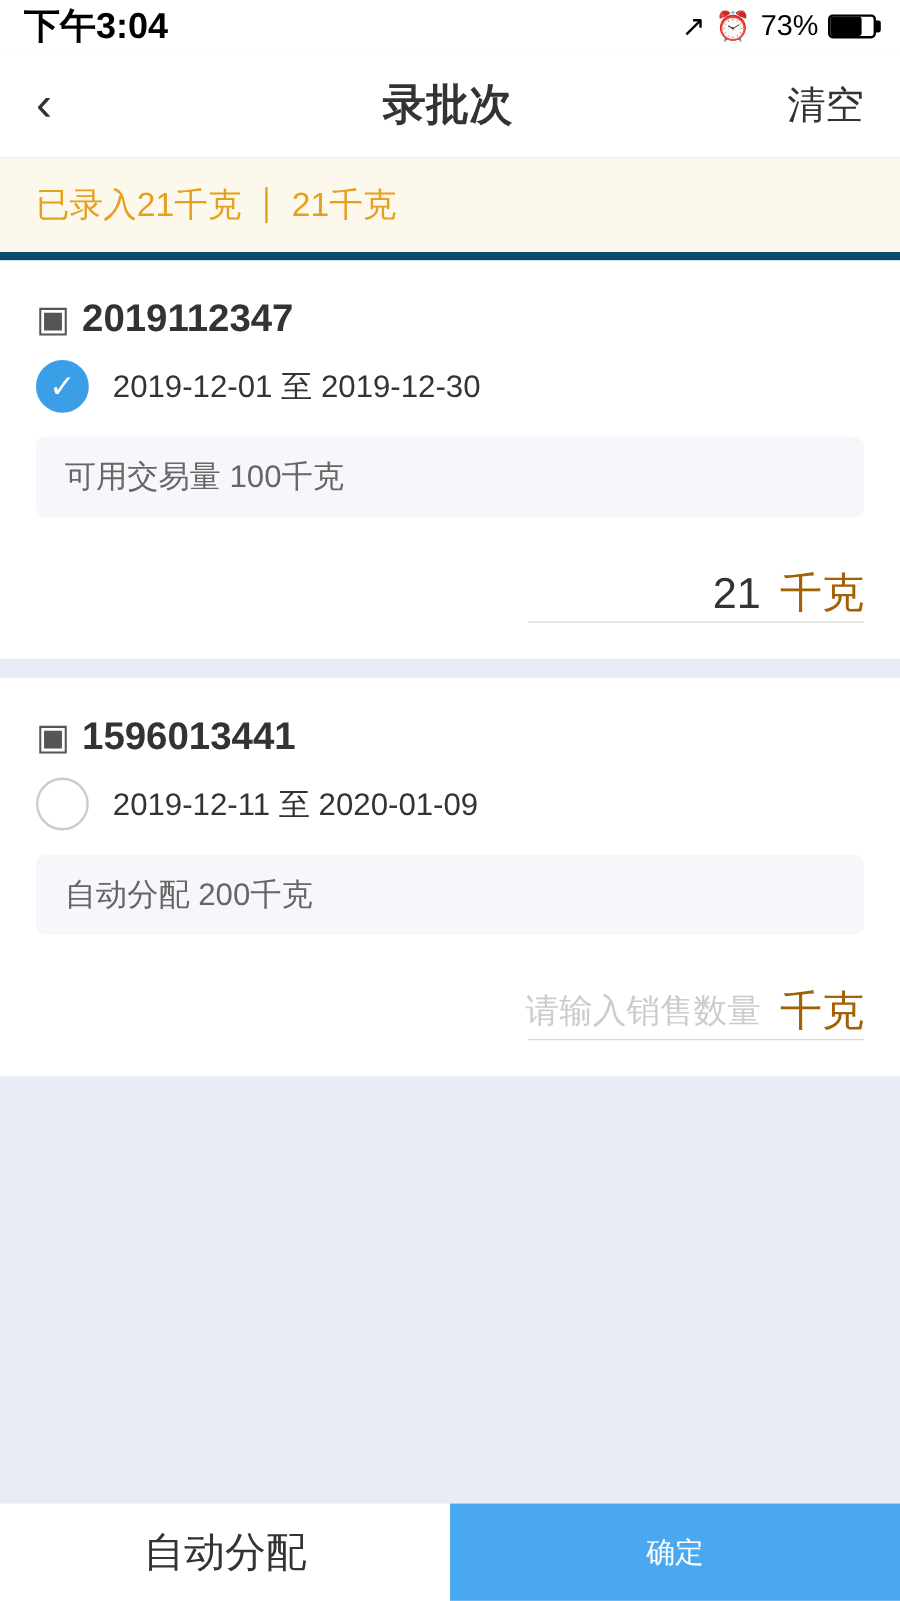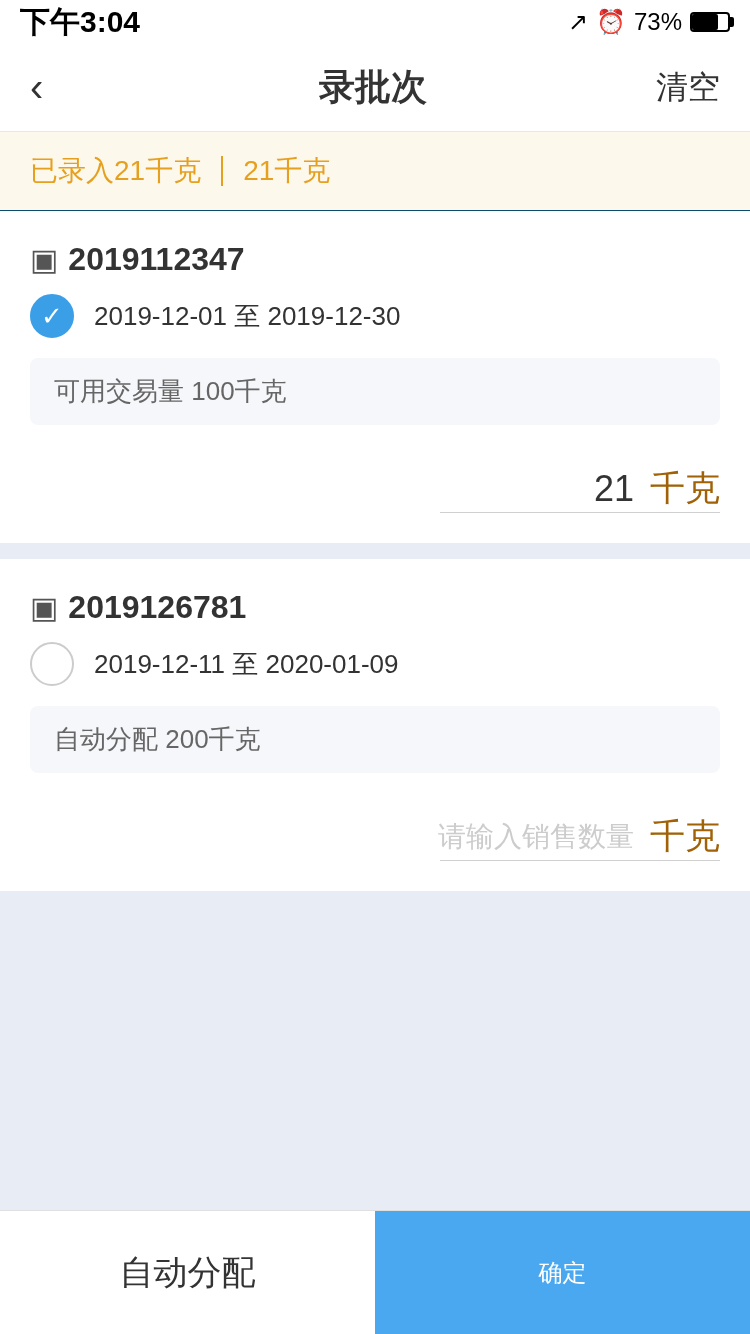--- a/index.html
+++ b/index.html
@@ -68,21 +68,21 @@
     }
 
     
     .info-banner {
       width: 750px;
       background: #fdf8ec;
       padding: 20px 30px;
       display: flex;
       align-items: center;
       gap: 20px;
-      border-bottom: 1px solid #0c4a6e;
+      border-bottom: 7px solid #0c4a6e;
     }
     .info-item {
       font-size: 28px;
       color: #e6a020;
       font-weight: 500;
     }
     .info-divider {
       width: 2px;
       height: 30px;
       background: #e6a020;
@@ -194,21 +194,21 @@
       background: #e8edf5;
       flex: 1;
       min-height: 420px;
     }
 
     
     .bottom-bar {
       position: fixed;
       bottom: 0;
       width: 750px;
-      height: 124px;
+      height: 82px;
       display: flex;
       background: #fff;
       border-top: 1px solid #e0e0e0;
     }
     .btn-auto {
       flex: 1;
       display: flex;
       align-items: center;
       justify-content: center;
       font-size: 34px;
@@ -281,21 +281,21 @@
     </div>
     <div class="quantity-divider"></div>
     <div style="height:30px;background:#fff;"></div>
   </div>
 
   <div class="section-divider"></div>
 
   <div class="batch-item">
     <div class="batch-header">
       <span class="batch-id-icon">▣</span>
-      <span class="batch-id">2019126781</span>
+      <span class="batch-id">1596013441</span>
     </div>
     <div class="batch-date-row">
       <div class="radio-circle">
         
       </div>
       <span class="batch-date">2019-12-11 至 2020-01-09</span>
     </div>
     <div class="batch-avail">自动分配 200千克</div>
 
     <div class="quantity-row">

